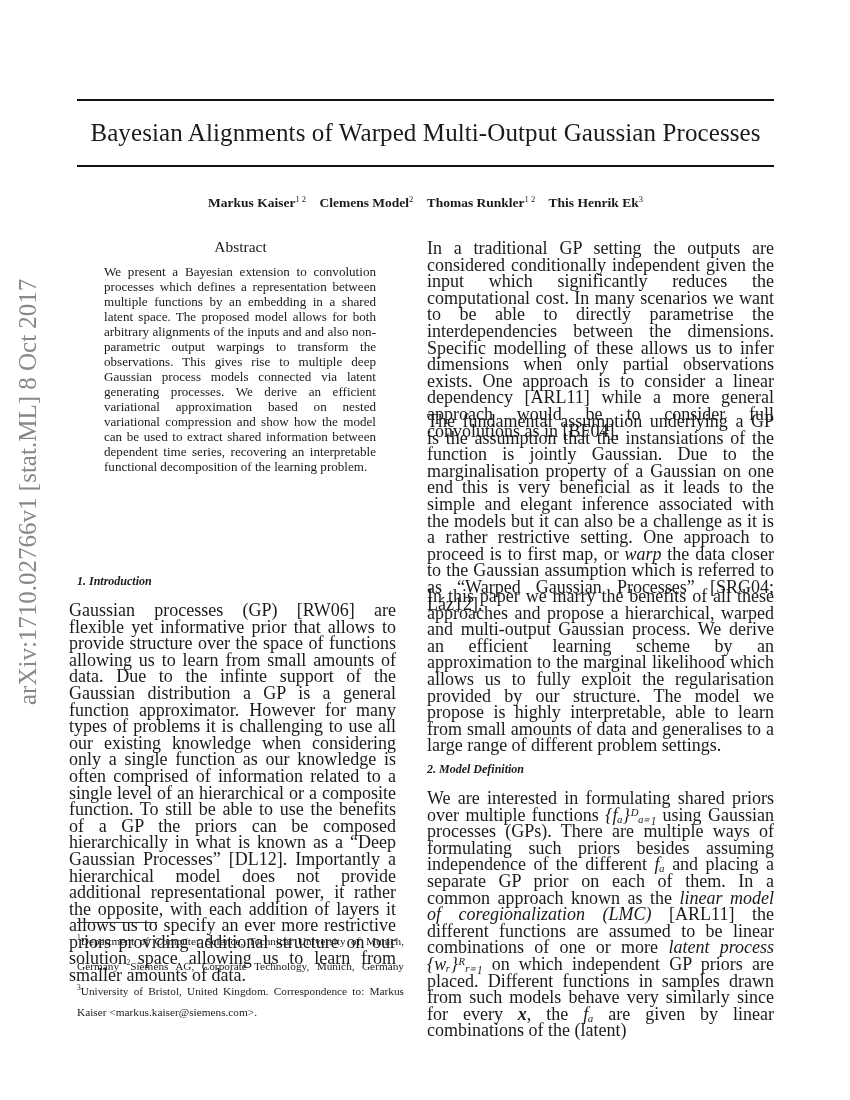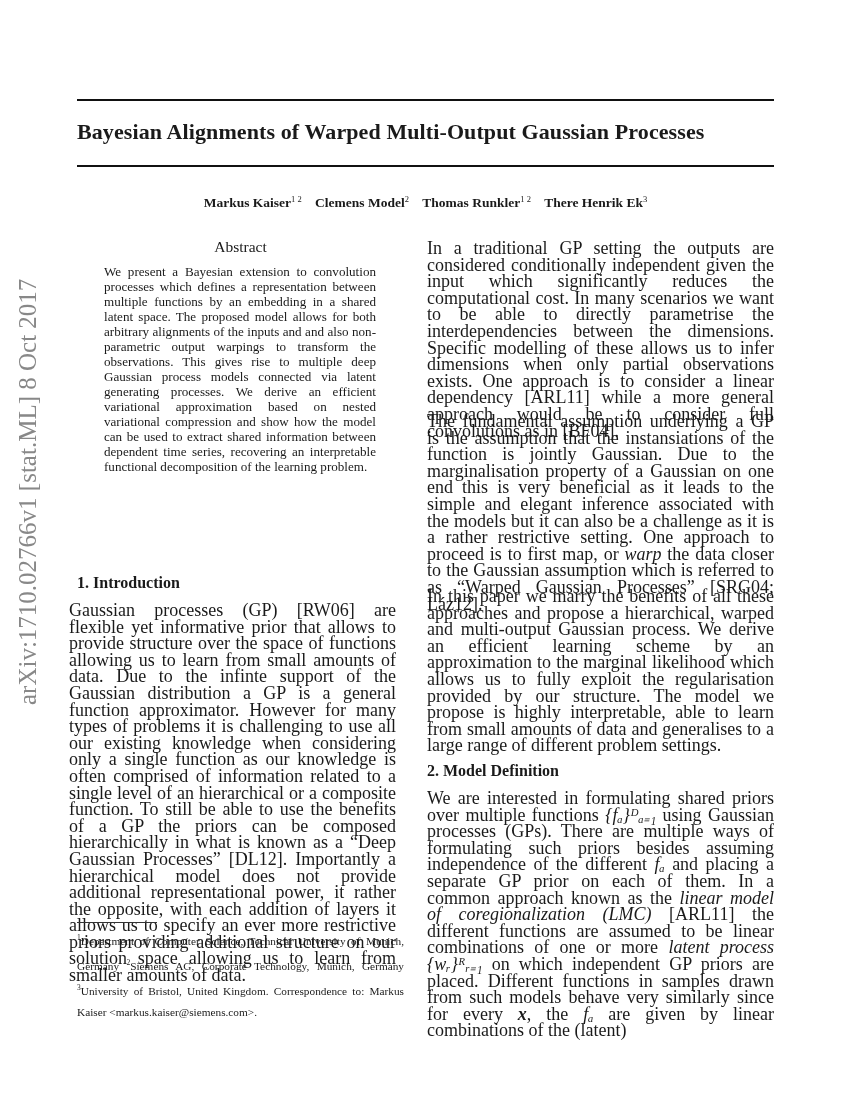--- a/index.html
+++ b/index.html
@@ -1,55 +1,55 @@
 <!DOCTYPE html>
 <html><head>
 <meta charset="utf-8">
 <style>
   html, body { margin:0; padding:0; background:#ffffff; }
   body { width:850px; height:1100px; position:relative; overflow:hidden;
          font-family:"DejaVu Serif","Liberation Serif",serif; color:#1a1a1a; }
   .rule { position:absolute; left:77px; width:697px; height:2px; background:#111; }
   .rule.top { top:99px; }
   .rule.bot { top:165px; }
-  .title { position:absolute; left:77px; width:697px; top:119px; 
-           font-family:"Liberation Serif",serif; font-weight:bold; font-size:22px; letter-spacing:0.1px; }
+  .title { position:absolute; left:77px; width:697px; top:119px; text-align:center;
+           font-family:"Liberation Serif",serif; font-weight:normal; font-size:25px; letter-spacing:0.1px; }
   .authors { position:absolute; left:77px; width:697px; top:193px; text-align:center;
              font-family:"Liberation Serif",serif; font-weight:bold; font-size:13.5px; }
   .authors .au { margin:0 5px;text-align:center; }
   .authors sup { font-weight:normal; font-size:8.5px; }
   .stamp { position:absolute; left:14px; top:705px; transform-origin:0 0; transform:rotate(-90deg);
            width:410px; font-family:"Liberation Serif",serif; font-size:25px; color:#888; white-space:nowrap; }
   .col { position:absolute; font-family:"Liberation Serif",serif; font-size:18px; line-height:16.6px;
          text-align:justify; hyphens:manual; }
   .col.left { left:69px; width:327px; }
   .col.right { left:427px; width:347px; }
   .abs-head { position:absolute; left:77px; width:327px; top:238px; text-align:center;
               font-family:"Liberation Serif",serif; font-weight:normal; font-size:15.5px; }
   .abs-body { position:absolute; left:104px; width:272px; top:264px; font-family:"Liberation Serif",serif;
               font-size:13.1px; line-height:15px; text-align:justify; }
-  .sec { font-family:"Liberation Serif",serif; font-weight:bold; font-size:16px; position:absolute; }
+  .sec { font-family:"Liberation Serif",serif; font-weight:bold; font-size:12px; position:absolute;font-style:italic; }
   .fn-rule { position:absolute; left:77px; top:922px; width:80px; height:1px; background:#333; }
   .footnote { position:absolute; left:77px; width:327px; top:927px; font-family:"Liberation Serif",serif;
               font-size:11.3px; line-height:22px; text-align:justify; }
   .footnote sup { font-size:7.5px; }
   i { font-style:italic; }
 </style>
 </head>
 <body>
 
 <div class="rule top"></div>
 <div class="title">Bayesian Alignments of Warped Multi-Output Gaussian Processes</div>
 <div class="rule bot"></div>
 
 <div class="authors">
   <span class="au"><span>Markus Kaiser</span><sup>1 2</sup></span>
   <span class="au"><span>Clemens Model</span><sup>2</sup></span>
   <span class="au"><span>Thomas Runkler</span><sup>1 2</sup></span>
-  <span class="au"><span>There Henrik Ek</span><sup>3</sup></span>
+  <span class="au"><span>This Henrik Ek</span><sup>3</sup></span>
 </div>
 
 <div class="stamp">arXiv:1710.02766v1  [stat.ML]  8 Oct 2017</div>
 
 <div class="abs-head">Abstract</div>
 <div class="abs-body">We present a Bayesian extension to convolution processes which defines a representation between multiple functions by an embedding in a shared latent space. The proposed model allows for both arbitrary alignments of the inputs and and also non-parametric output warpings to transform the observations. This gives rise to multiple deep Gaussian process models connected via latent generating processes. We derive an efficient variational approximation based on nested variational compression and show how the model can be used to extract shared information between dependent time series, recovering an interpretable functional decomposition of the learning problem.</div>
 
 <div class="sec" style="left:77px; top:574px;">1. Introduction</div>
 <div class="col left" style="top:602px;">Gaussian processes (GP) [RW06] are flexible yet informative prior that allows to provide structure over the space of functions allowing us to learn from small amounts of data. Due to the infinte support of the Gaussian distribution a GP is a general function approximator. However for many types of problems it is challenging to use all our existing knowledge when considering only a single function as our knowledge is often comprised of information related to a single level of an hierarchical or a composite function. To still be able to use the benefits of a GP the priors can be composed hierarchically in what is known as a “Deep Gaussian Processes” [DL12]. Importantly a hierarchical model does not provide additional representational power, it rather the opposite, with each addition of layers it allows us to specify an ever more restrictive priors providing additional structure on our solution space allowing us to learn from smaller amounts of data.</div>
 

